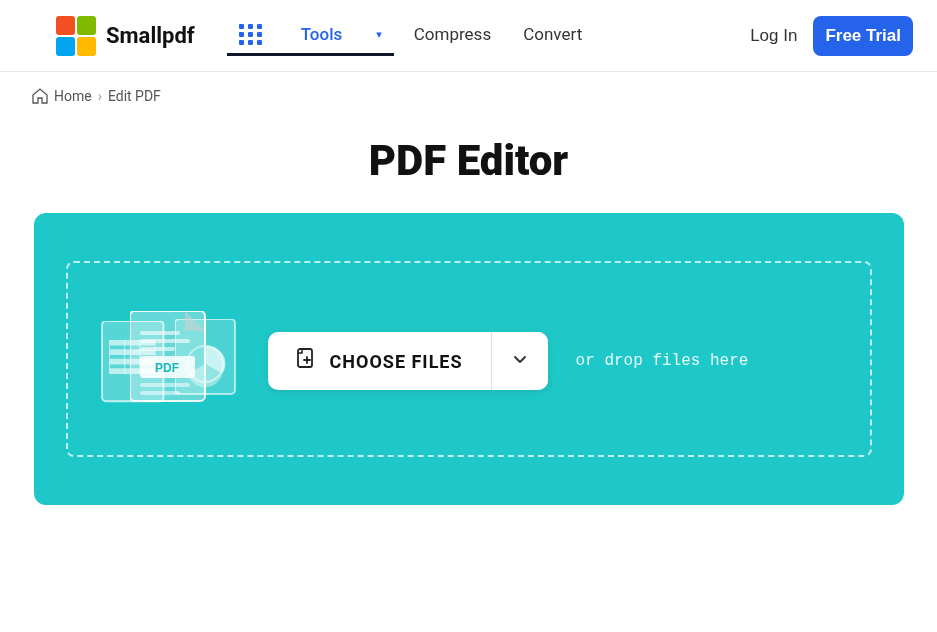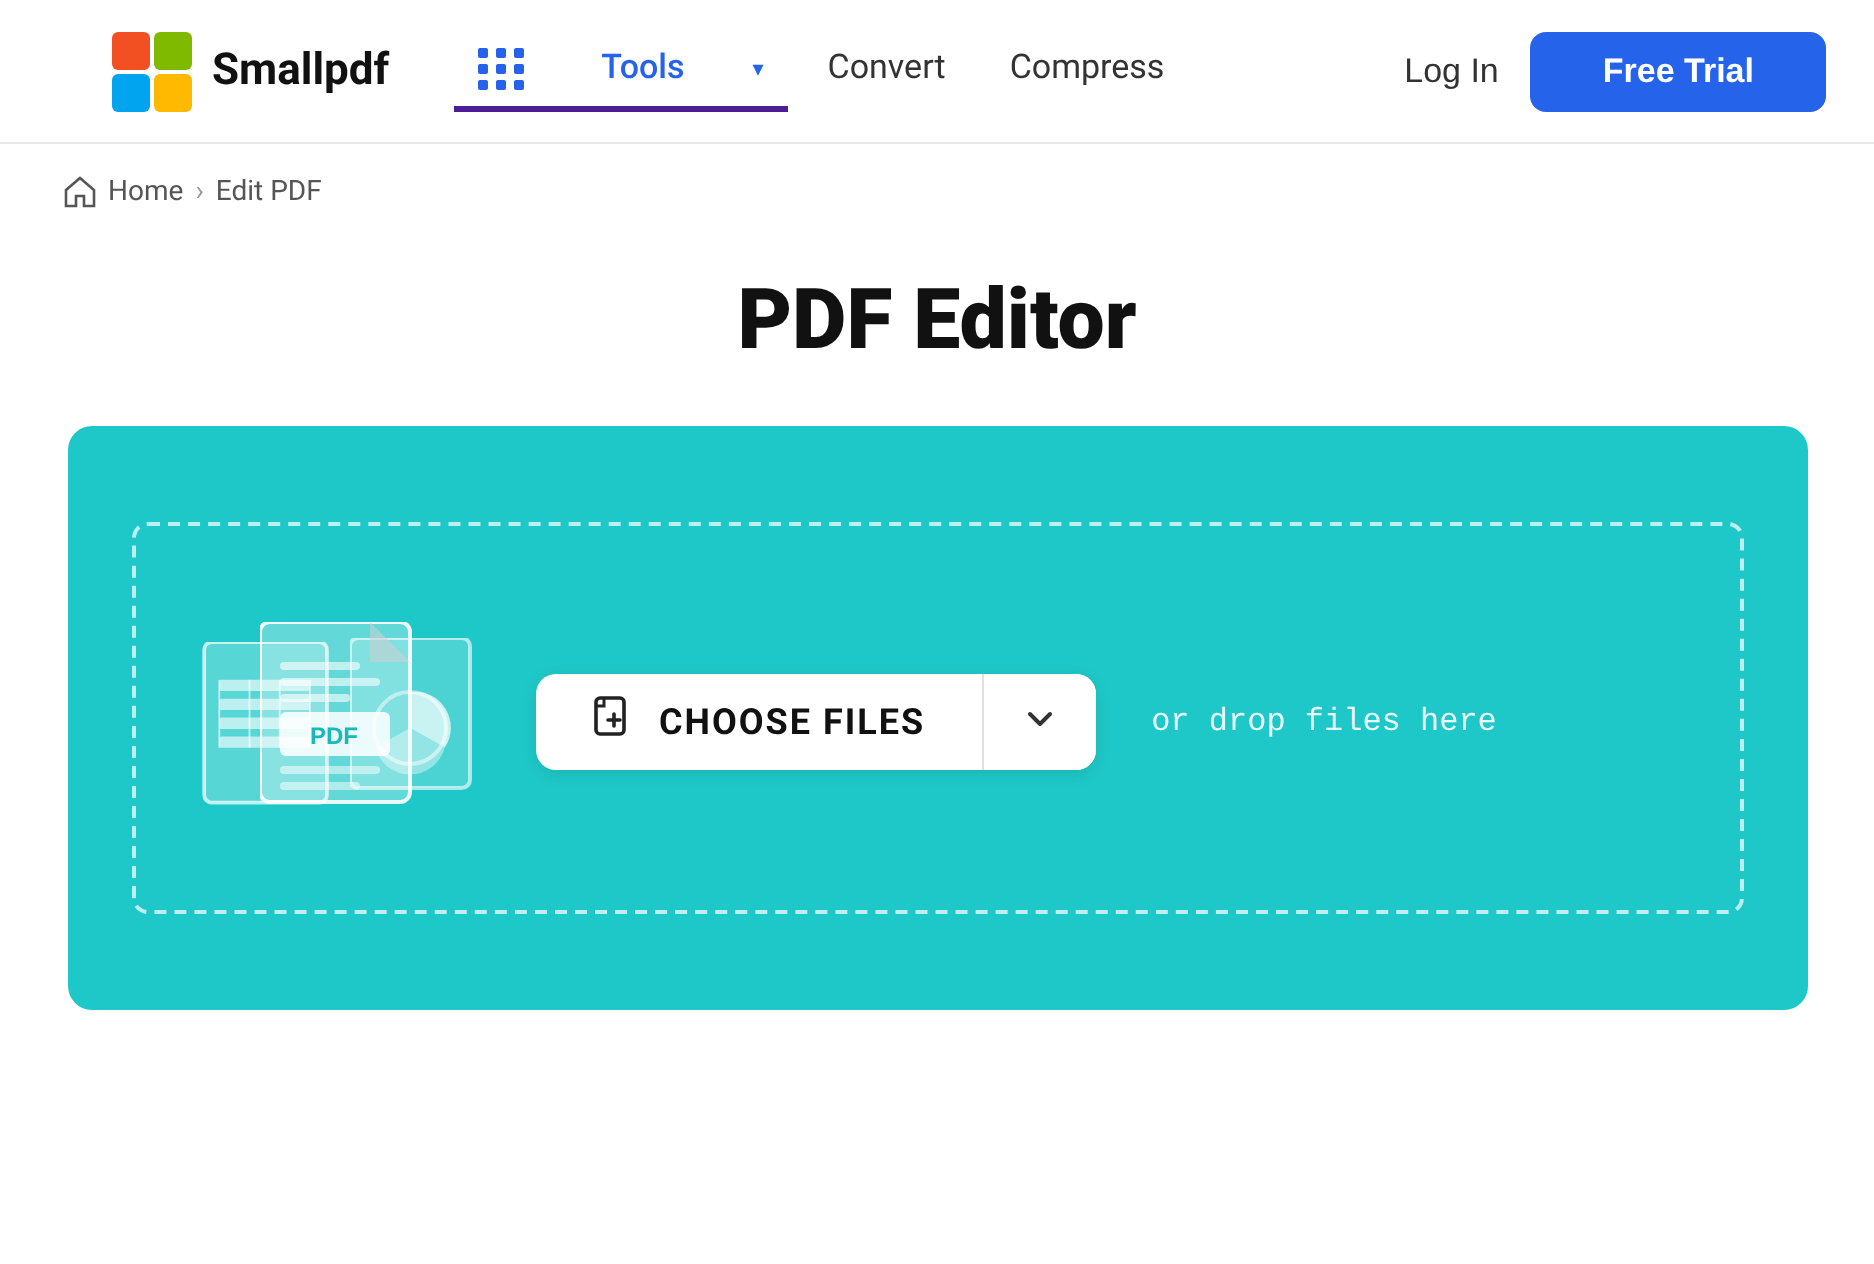--- a/index.html
+++ b/index.html
@@ -42,21 +42,21 @@
       color: #333;
       cursor: pointer;
       text-decoration: none;
       display: flex;
       align-items: center;
       gap: 4px;
       border-bottom: 3px solid transparent;
     }
     .nav-item.active {
       color: #2563eb;
-      border-bottom: 3px solid #4c1d95;
+      border-bottom: 3px solid #0f172a;
       font-weight: 500;
       gap: 34px;
     }
     .nav-item .dots-icon {
       display: inline-grid;
       grid-template-columns: repeat(3,6px);
       gap: 3px;
       margin-right: 4px;
     }
     .nav-item .dots-icon span {
@@ -82,21 +82,21 @@
       cursor: pointer;
       background: none;
       border: none;
       font-weight: 400;
     }
     .free-trial-btn {
       background: #2563eb;
       color: #fff;
       border: none;
       border-radius: 8px;
-      padding: 10px 36px;
+      padding: 10px 12px;
       font-size: 17px;
       font-weight: 700;
       cursor: pointer;
     }
 
     
     .breadcrumb {
       display: flex;
       align-items: center;
       gap: 6px;
@@ -188,21 +188,21 @@
 
     
     .choose-files-btn {
       background: #fff;
       border: none;
       border-radius: 10px;
       display: flex;
       align-items: center;
       overflow: hidden;
       cursor: pointer;
-      height: 48px;
+      height: 58px;
       box-shadow: 0 2px 8px rgba(0,0,0,0.1);
     }
     .choose-files-main {
       display: flex;
       align-items: center;
       gap: 12px;
       padding: 0 28px;
       height: 100%;
       border-right: 1px solid #e0e0e0;
     }
@@ -261,24 +261,24 @@
           <span></span>
           <span></span>
         <span></span>
           <span></span>
           <span></span>
       </span>
       <span>Tools</span>
       <span class="nav-chevron">▾</span>
     </a>
     <a class="nav-item" href="#">
-      <span>Convert</span>
+      <span>Compress</span>
     </a>
     <a class="nav-item" href="#">
-      <span>Compress</span>
+      <span>Convert</span>
     </a>
   </nav>
 
   <div class="header-right">
     <button class="login-btn">Log In</button>
     <button class="free-trial-btn">Free Trial</button>
   </div>
 </header>
 
 <nav class="breadcrumb">

